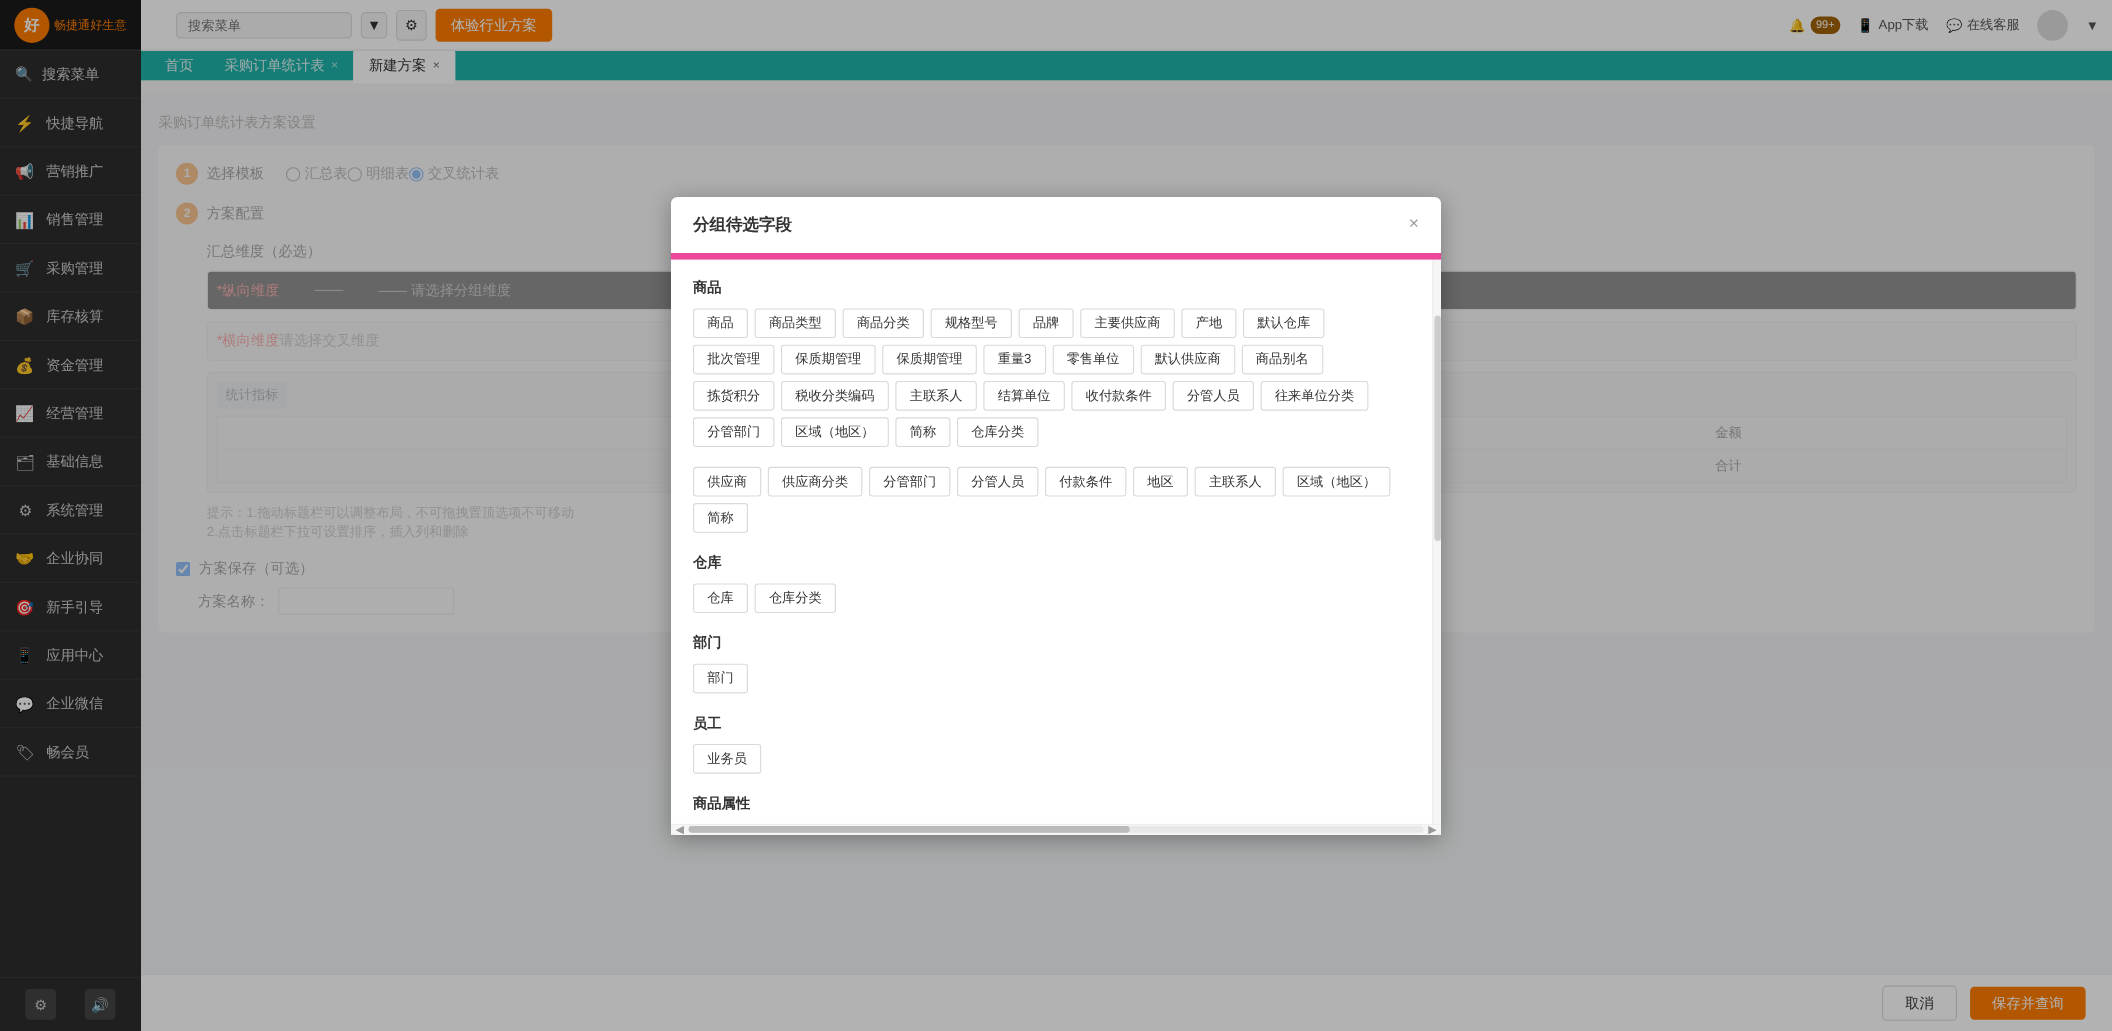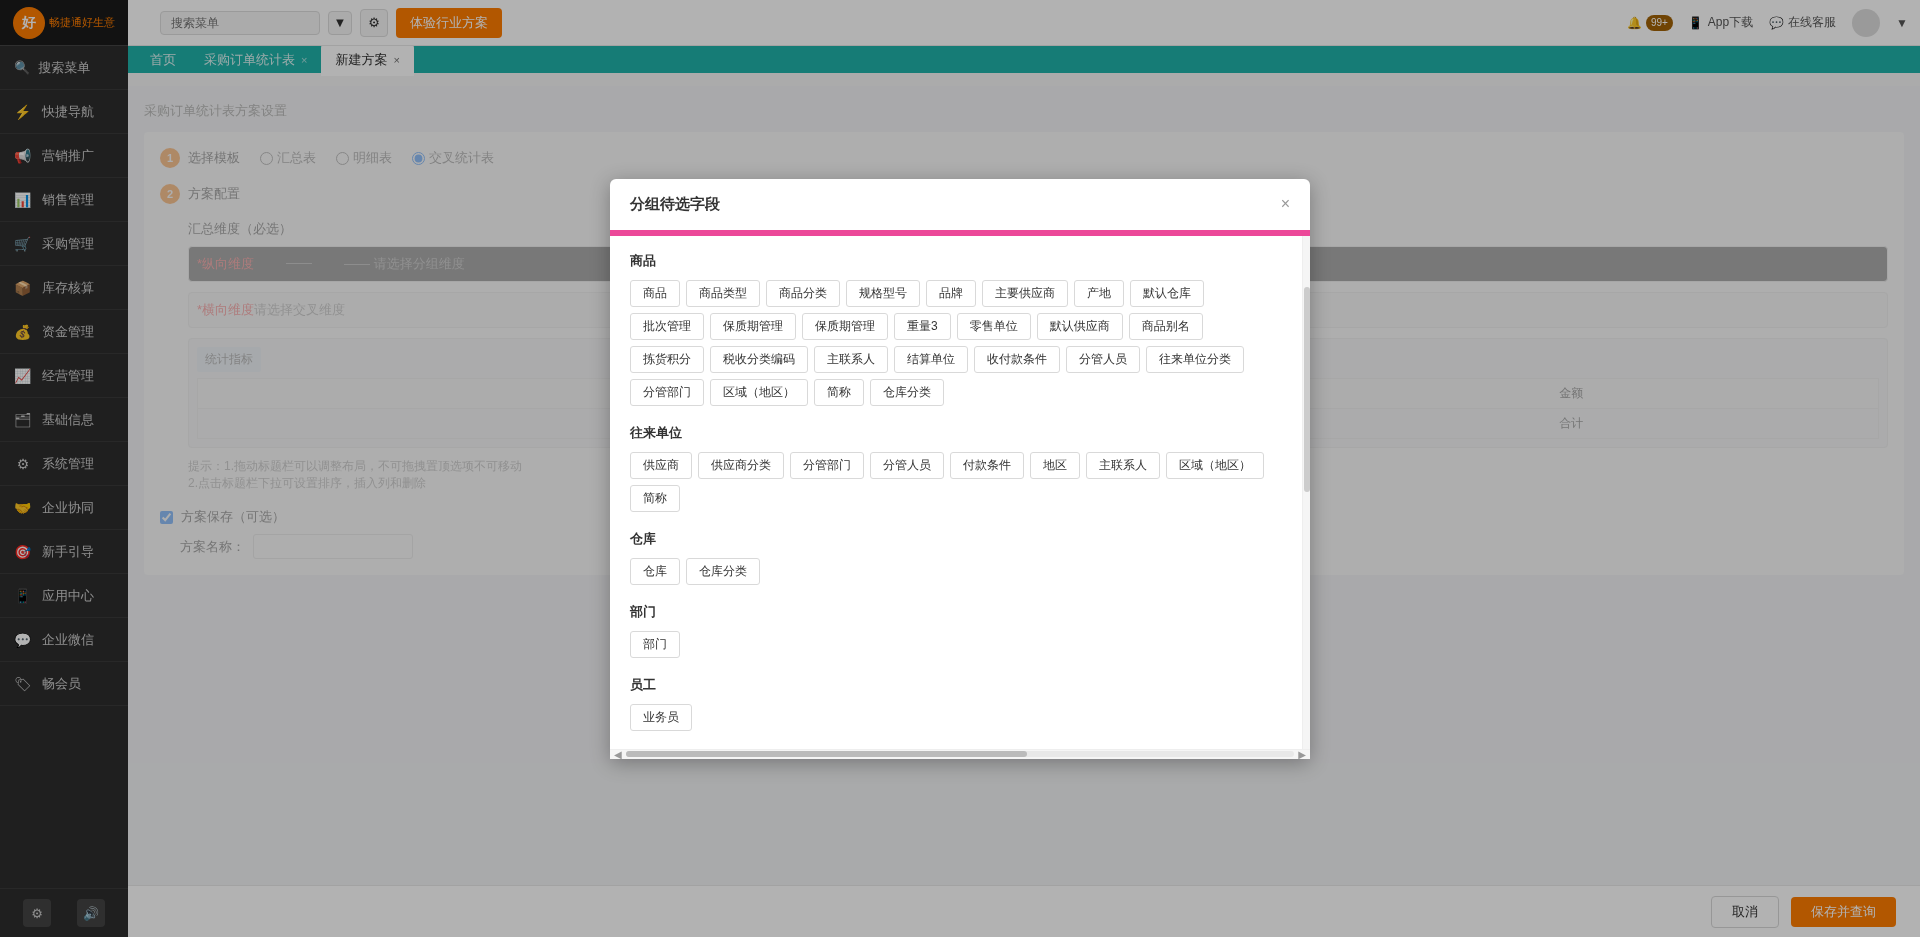--- a/index.html
+++ b/index.html
@@ -232,21 +232,21 @@
       background: #ff7d00;
       color: #fff;
       display: flex; align-items: center; justify-content: center;
       font-size: 11px;
       font-weight: bold;
     }
     .step-label { color: #333; font-size: 13px; }
     .radio-group {
       display: flex;
       align-items: center;
-      gap: 20px;
+      gap: 0;
     }
     .radio-item {
       display: flex;
       align-items: center;
       gap: 4px;
       font-size: 13px;
       color: #666;
     }
 
     
@@ -552,21 +552,21 @@
     </div>
 
     <div class="steps">
       <div class="step">
         <div class="step-num">2</div>
         <span class="step-label">方案配置</span>
       </div>
     </div>
     <div style="margin-left:28px;">
       <div style="font-size:13px; color:#333; margin-bottom:8px;">汇总维度（必选）</div>
-      <div style="display:flex; align-items:flex-start; gap:24px; margin-bottom:10px; padding:8px; background:#404040; border:1px solid #e8e8e8; border-radius:4px;">
+      <div style="display:flex; align-items:flex-start; gap:24px; margin-bottom:10px; padding:8px; background:#000000; border:1px solid #e8e8e8; border-radius:4px;">
         <span style="color:#ff4d4f;">*纵向维度</span>
         <span style="color:#999; margin:0 8px;">——</span>
         <span style="color:#999;">——  请选择分组维度</span>
       </div>
       <div style="display:flex; align-items:center; margin-bottom:10px; padding:8px; background:#fafafa; border:1px solid #e8e8e8; border-radius:4px;">
         <span style="color:#ff4d4f;">*横向维度</span>
         <span style="color:#999;">请选择交叉维度</span>
       </div>
       <div style="background:#f5f7fa; border:1px solid #e8e8e8; border-radius:4px; padding:8px;">
         <div style="font-size:12px; color:#666; margin-bottom:6px; background:#e6f0fa; padding:4px 8px; display:inline-block; border-radius:2px;">统计指标</div>
@@ -633,21 +633,20 @@
             <div class="field-tag">收付款条件</div>
             <div class="field-tag">分管人员</div>
             <div class="field-tag">往来单位分类</div>
             <div class="field-tag">分管部门</div>
             <div class="field-tag">区域（地区）</div>
             <div class="field-tag">简称</div>
             <div class="field-tag">仓库分类</div>
           </div>
         </div>
         <div class="field-section">
-          <div class="field-section-title">往来单位</div>
           <div class="field-tags">
             <div class="field-tag">供应商</div>
             <div class="field-tag">供应商分类</div>
             <div class="field-tag">分管部门</div>
             <div class="field-tag">分管人员</div>
             <div class="field-tag">付款条件</div>
             <div class="field-tag">地区</div>
             <div class="field-tag">主联系人</div>
             <div class="field-tag">区域（地区）</div>
             <div class="field-tag">简称</div>

